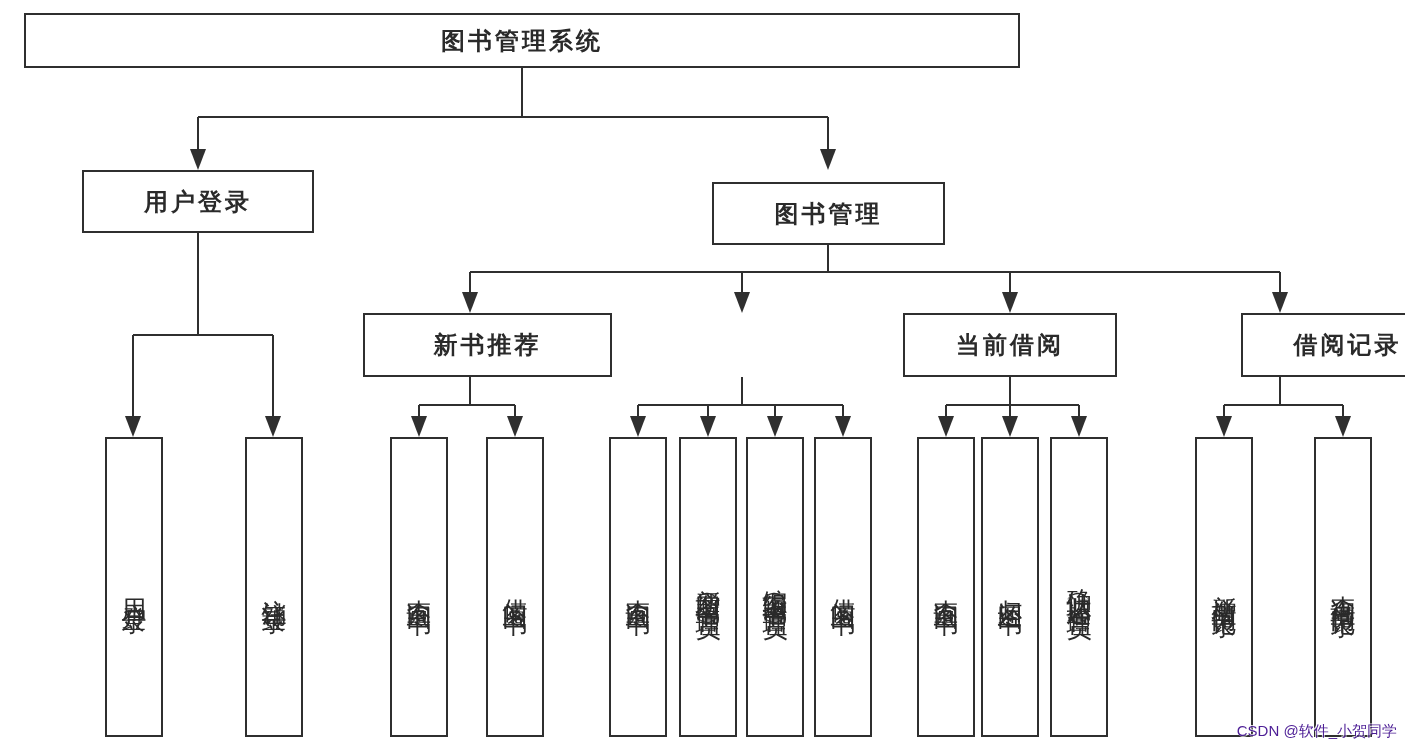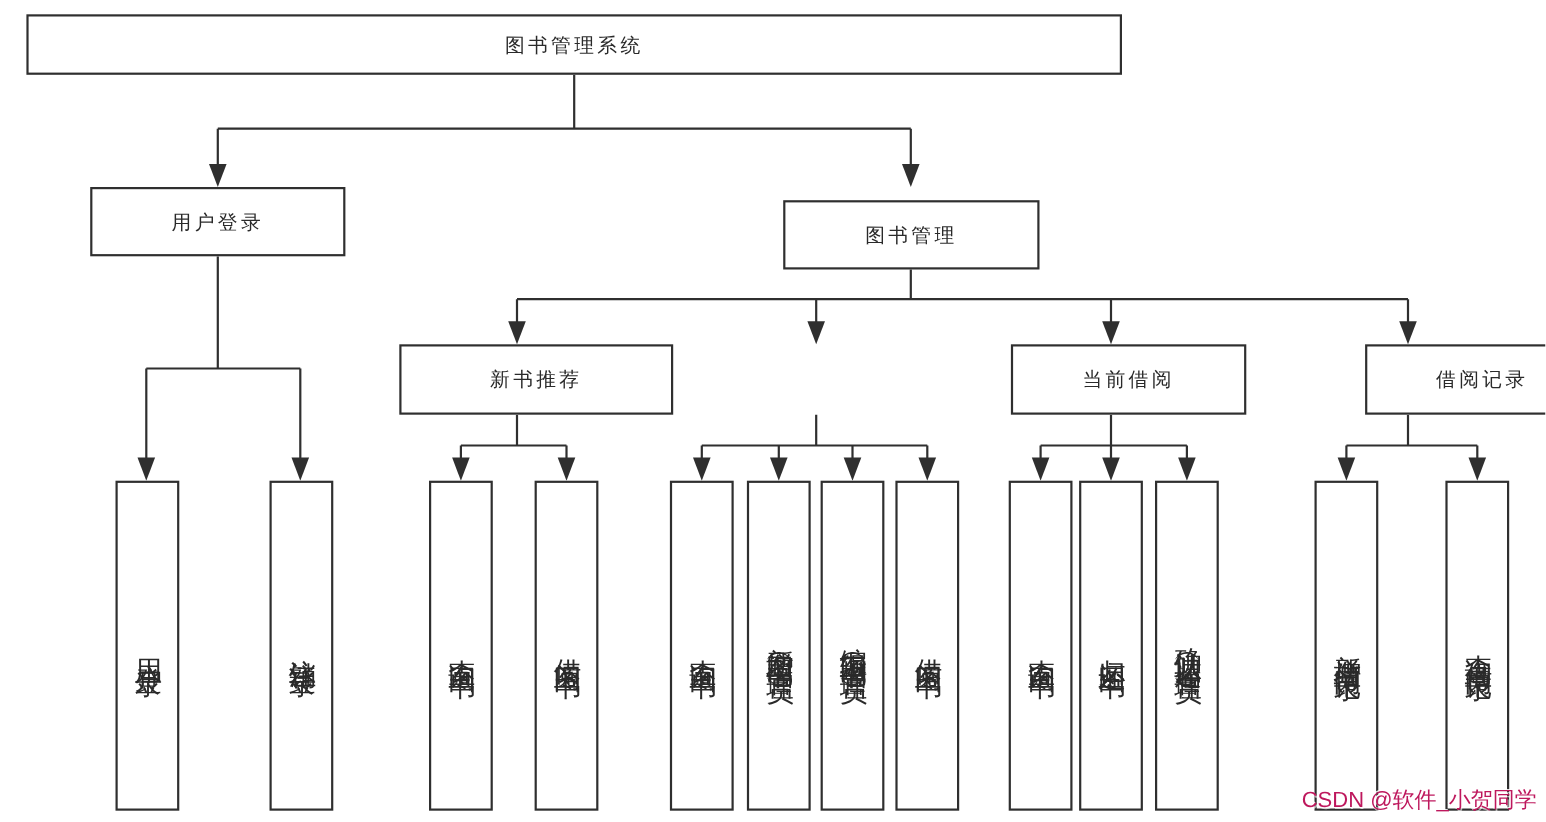--- a/index.html
+++ b/index.html
@@ -23,44 +23,45 @@
     position: absolute;
     background: #ffffff;
     border: 2px solid #2f2f2f;
     box-sizing: border-box;
     display: flex;
     align-items: center;
     justify-content: center;
     z-index: 2;
   }
   .hlabel {
-    font-size: 18px;
+    font-size: 24px;
     letter-spacing: 3px;
     white-space: nowrap;
     color: #2a2a2a;
+    font-weight: bold;
   }
   .node.root  { left: 24px;   top: 13px;  width: 996px; height: 55px; }
   .node.lvl2a { left: 82px;   top: 170px; width: 232px; height: 63px; }
   .node.lvl2b { left: 712px;  top: 182px; width: 233px; height: 63px; }
   .node.lvl3  { top: 313px; height: 64px; }
   .node.leaf  { top: 437px; width: 58px; height: 300px; }
   .vtext {
     writing-mode: vertical-rl;
     text-orientation: mixed;
     font-size: 25px;
     letter-spacing: 4px;
     line-height: 1;
     color: #2a2a2a;
   }
   .watermark {
     position: absolute;
     right: 8px;
     bottom: 6px;
-    font-size: 20px;
-    color: #be185d;
+    font-size: 15px;
+    color: #4c1d95;
     text-shadow: -1px -1px 0 rgba(255,255,255,0.85), 1px 1px 0 rgba(255,255,255,0.6);
     z-index: 3;
     white-space: nowrap;
   }
 </style>
 </head>
 <body>
 
 <div id="canvas">
 
@@ -104,21 +105,21 @@
   <div class="node lvl2a">
     <span class="hlabel">用户登录</span>
   </div>
   <div class="node lvl2b">
     <span class="hlabel">图书管理</span>
   </div>
 
   <div class="node lvl3" style="left:363px;width:249px;">
     <span class="hlabel">新书推荐</span>
   </div>
-  <div class="node lvl3" style="left:903px;width:214px;margin-left:16px;">
+  <div class="node lvl3" style="left:903px;width:214px;">
     <span class="hlabel">当前借阅</span>
   </div>
   <div class="node lvl3" style="left:1241px;width:213px;">
     <span class="hlabel">借阅记录</span>
   </div>
 
   <div class="node leaf" style="left:105px;">
     <span class="vtext">用户登录</span>
   </div>
   <div class="node leaf" style="left:245px;">

